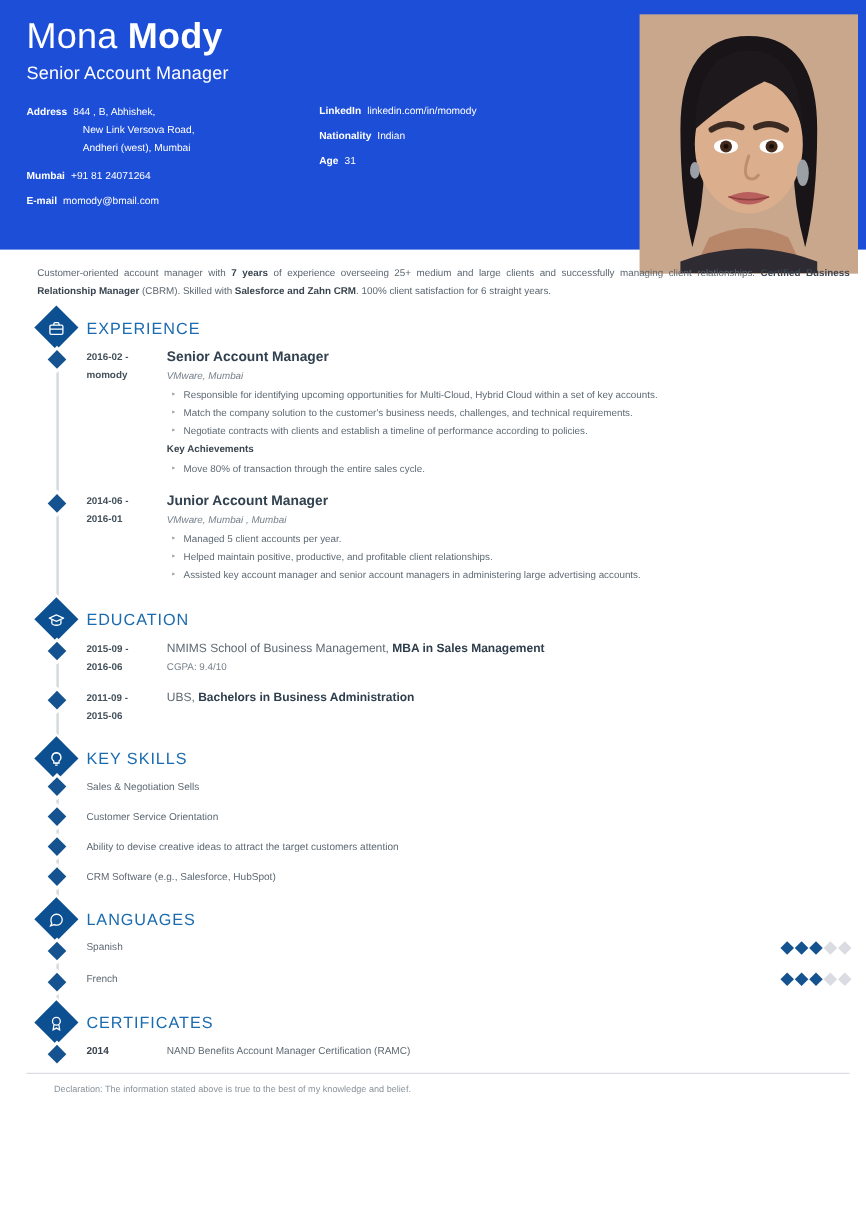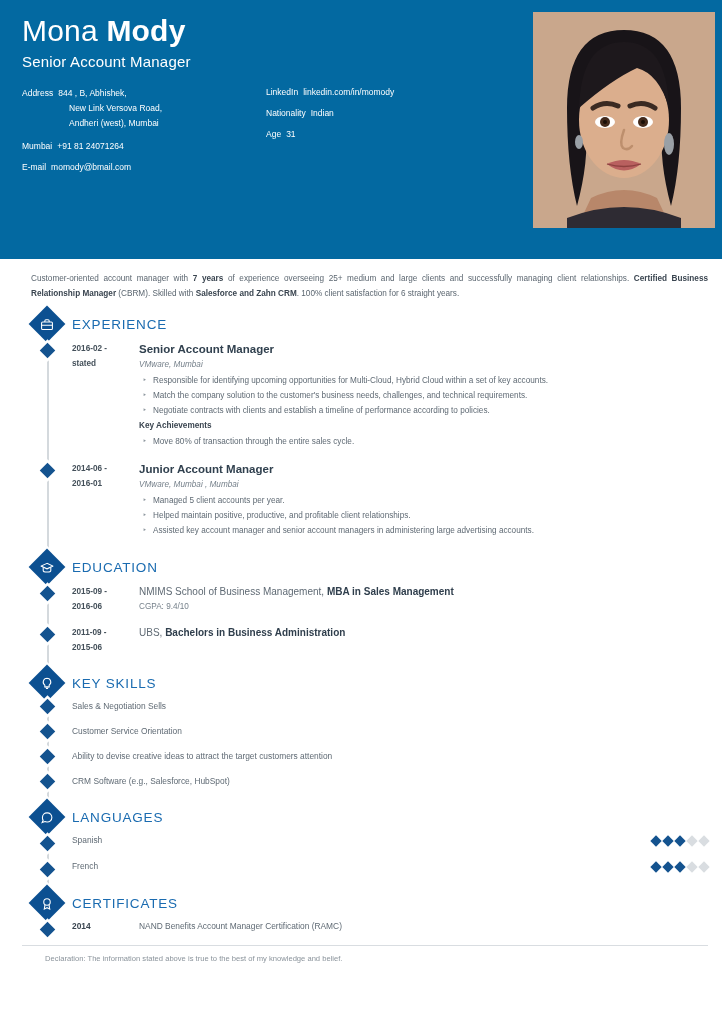--- a/index.html
+++ b/index.html
@@ -12,22 +12,22 @@
     height: 1021px;
     font-family: "Liberation Sans", sans-serif;
     color: #3f4a52;
     overflow: hidden;
     position: relative;
   }
 
   
   .header {
     position: relative;
-    height: 259px;
-    background: #0369a1;
+    height: 208px;
+    background: #1d4ed8;
     box-sizing: border-box;
     padding: 14px 0 0 22px;
   }
   .name {
     font-size: 30px;
     line-height: 34px;
     color: #ffffff;
     font-weight: 300;
     letter-spacing: 0.2px;
     white-space: nowrap;
@@ -50,21 +50,21 @@
   }
   .contact-col-left { width: 244px; }
   .contact-col-right { width: 240px; }
   .crow {
     display: flex;
     font-size: 8.5px;
     line-height: 12px;
     margin-bottom: 9px;
   }
   .crow .lbl {
-    font-weight: 400;
+    font-weight: 700;
     white-space: nowrap;
     margin-right: 5px;
   }
   .crow .val { font-weight: 400; }
   .addr-line {
     font-size: 8.5px;
     line-height: 15px;
     padding-left: 47px;
     margin-bottom: 0;
   }
@@ -382,21 +382,21 @@
           </svg>
         </div>
         <span class="sec-title">EXPERIENCE</span>
       </div>
 
       <div class="entry">
         <div class="bullet-dia"></div>
         <div class="entry-grid">
           <div class="dates">
             <div>2016-02 -</div>
-            <div>stated</div>
+            <div>momody</div>
           </div>
           <div class="details">
             <div class="role">Senior Account Manager</div>
             <div class="company">VMware, Mumbai</div>
             <ul class="dutylist">
               <li>Responsible for identifying upcoming opportunities for Multi-Cloud, Hybrid Cloud within a set of key accounts.</li>
               <li>Match the company solution to the customer's business needs, challenges, and technical requirements.</li>
               <li>Negotiate contracts with clients and establish a timeline of performance according to policies.</li>
             </ul>
             <div class="key-ach">Key Achievements</div>

